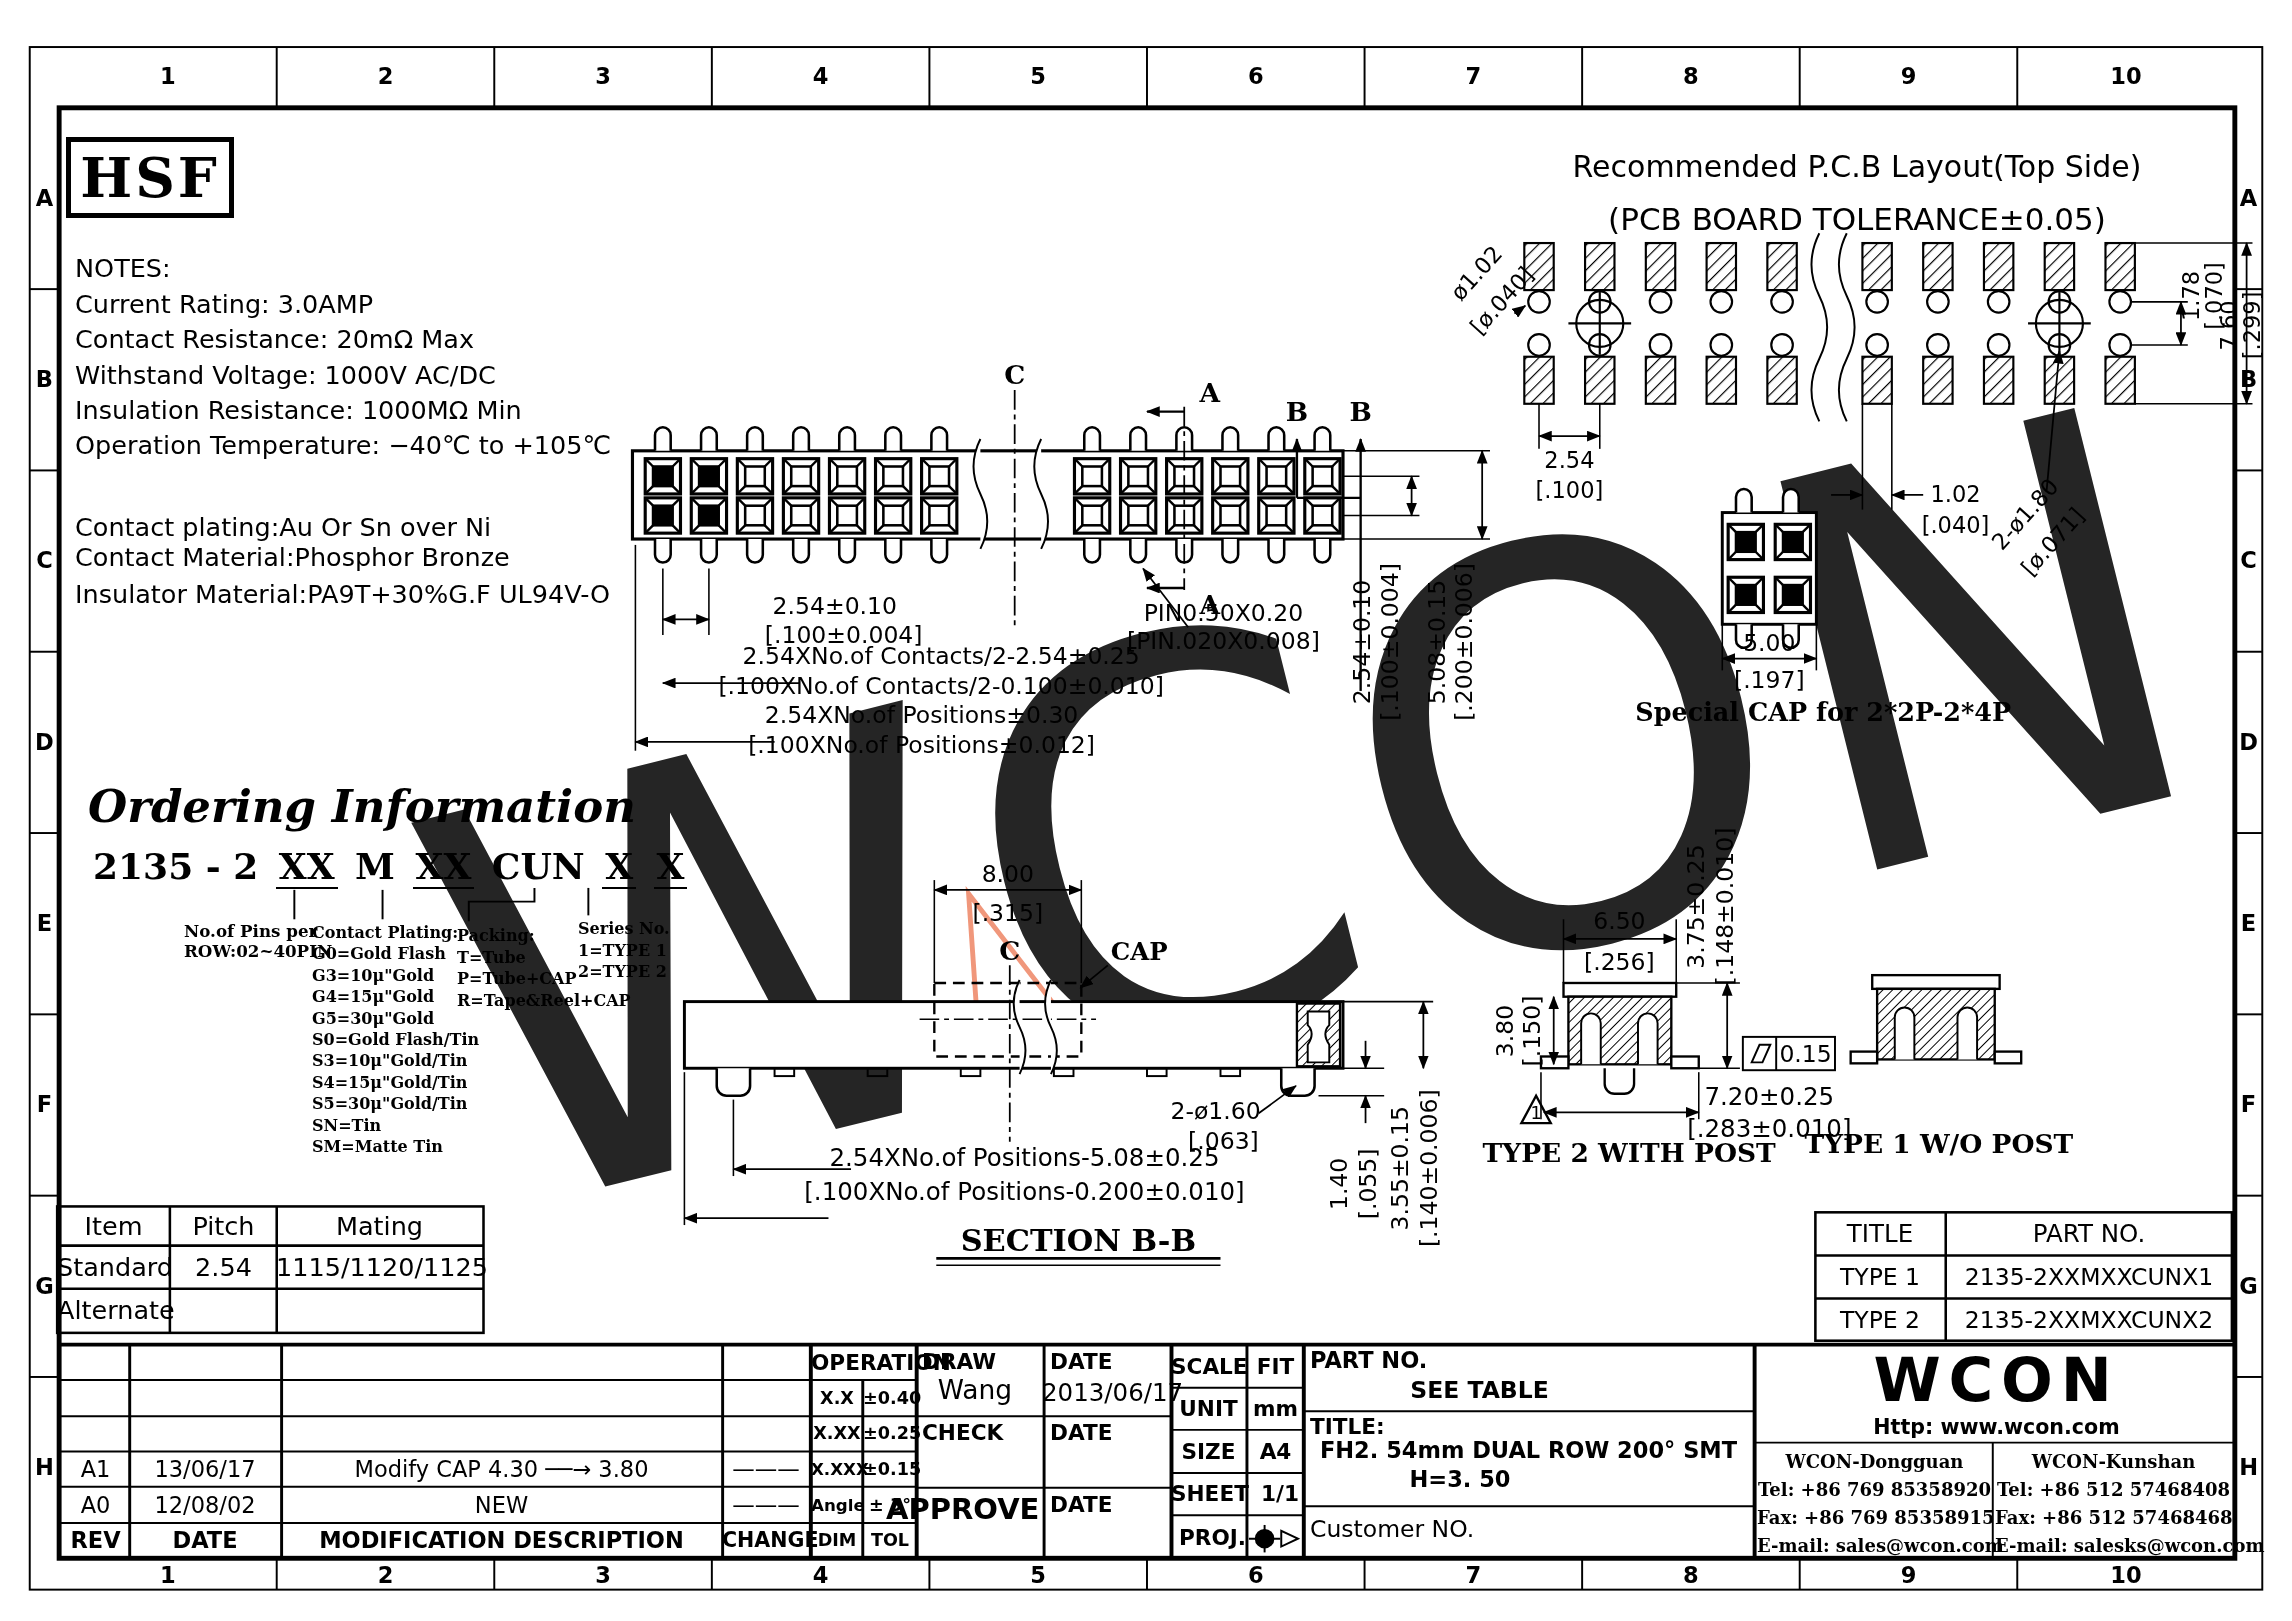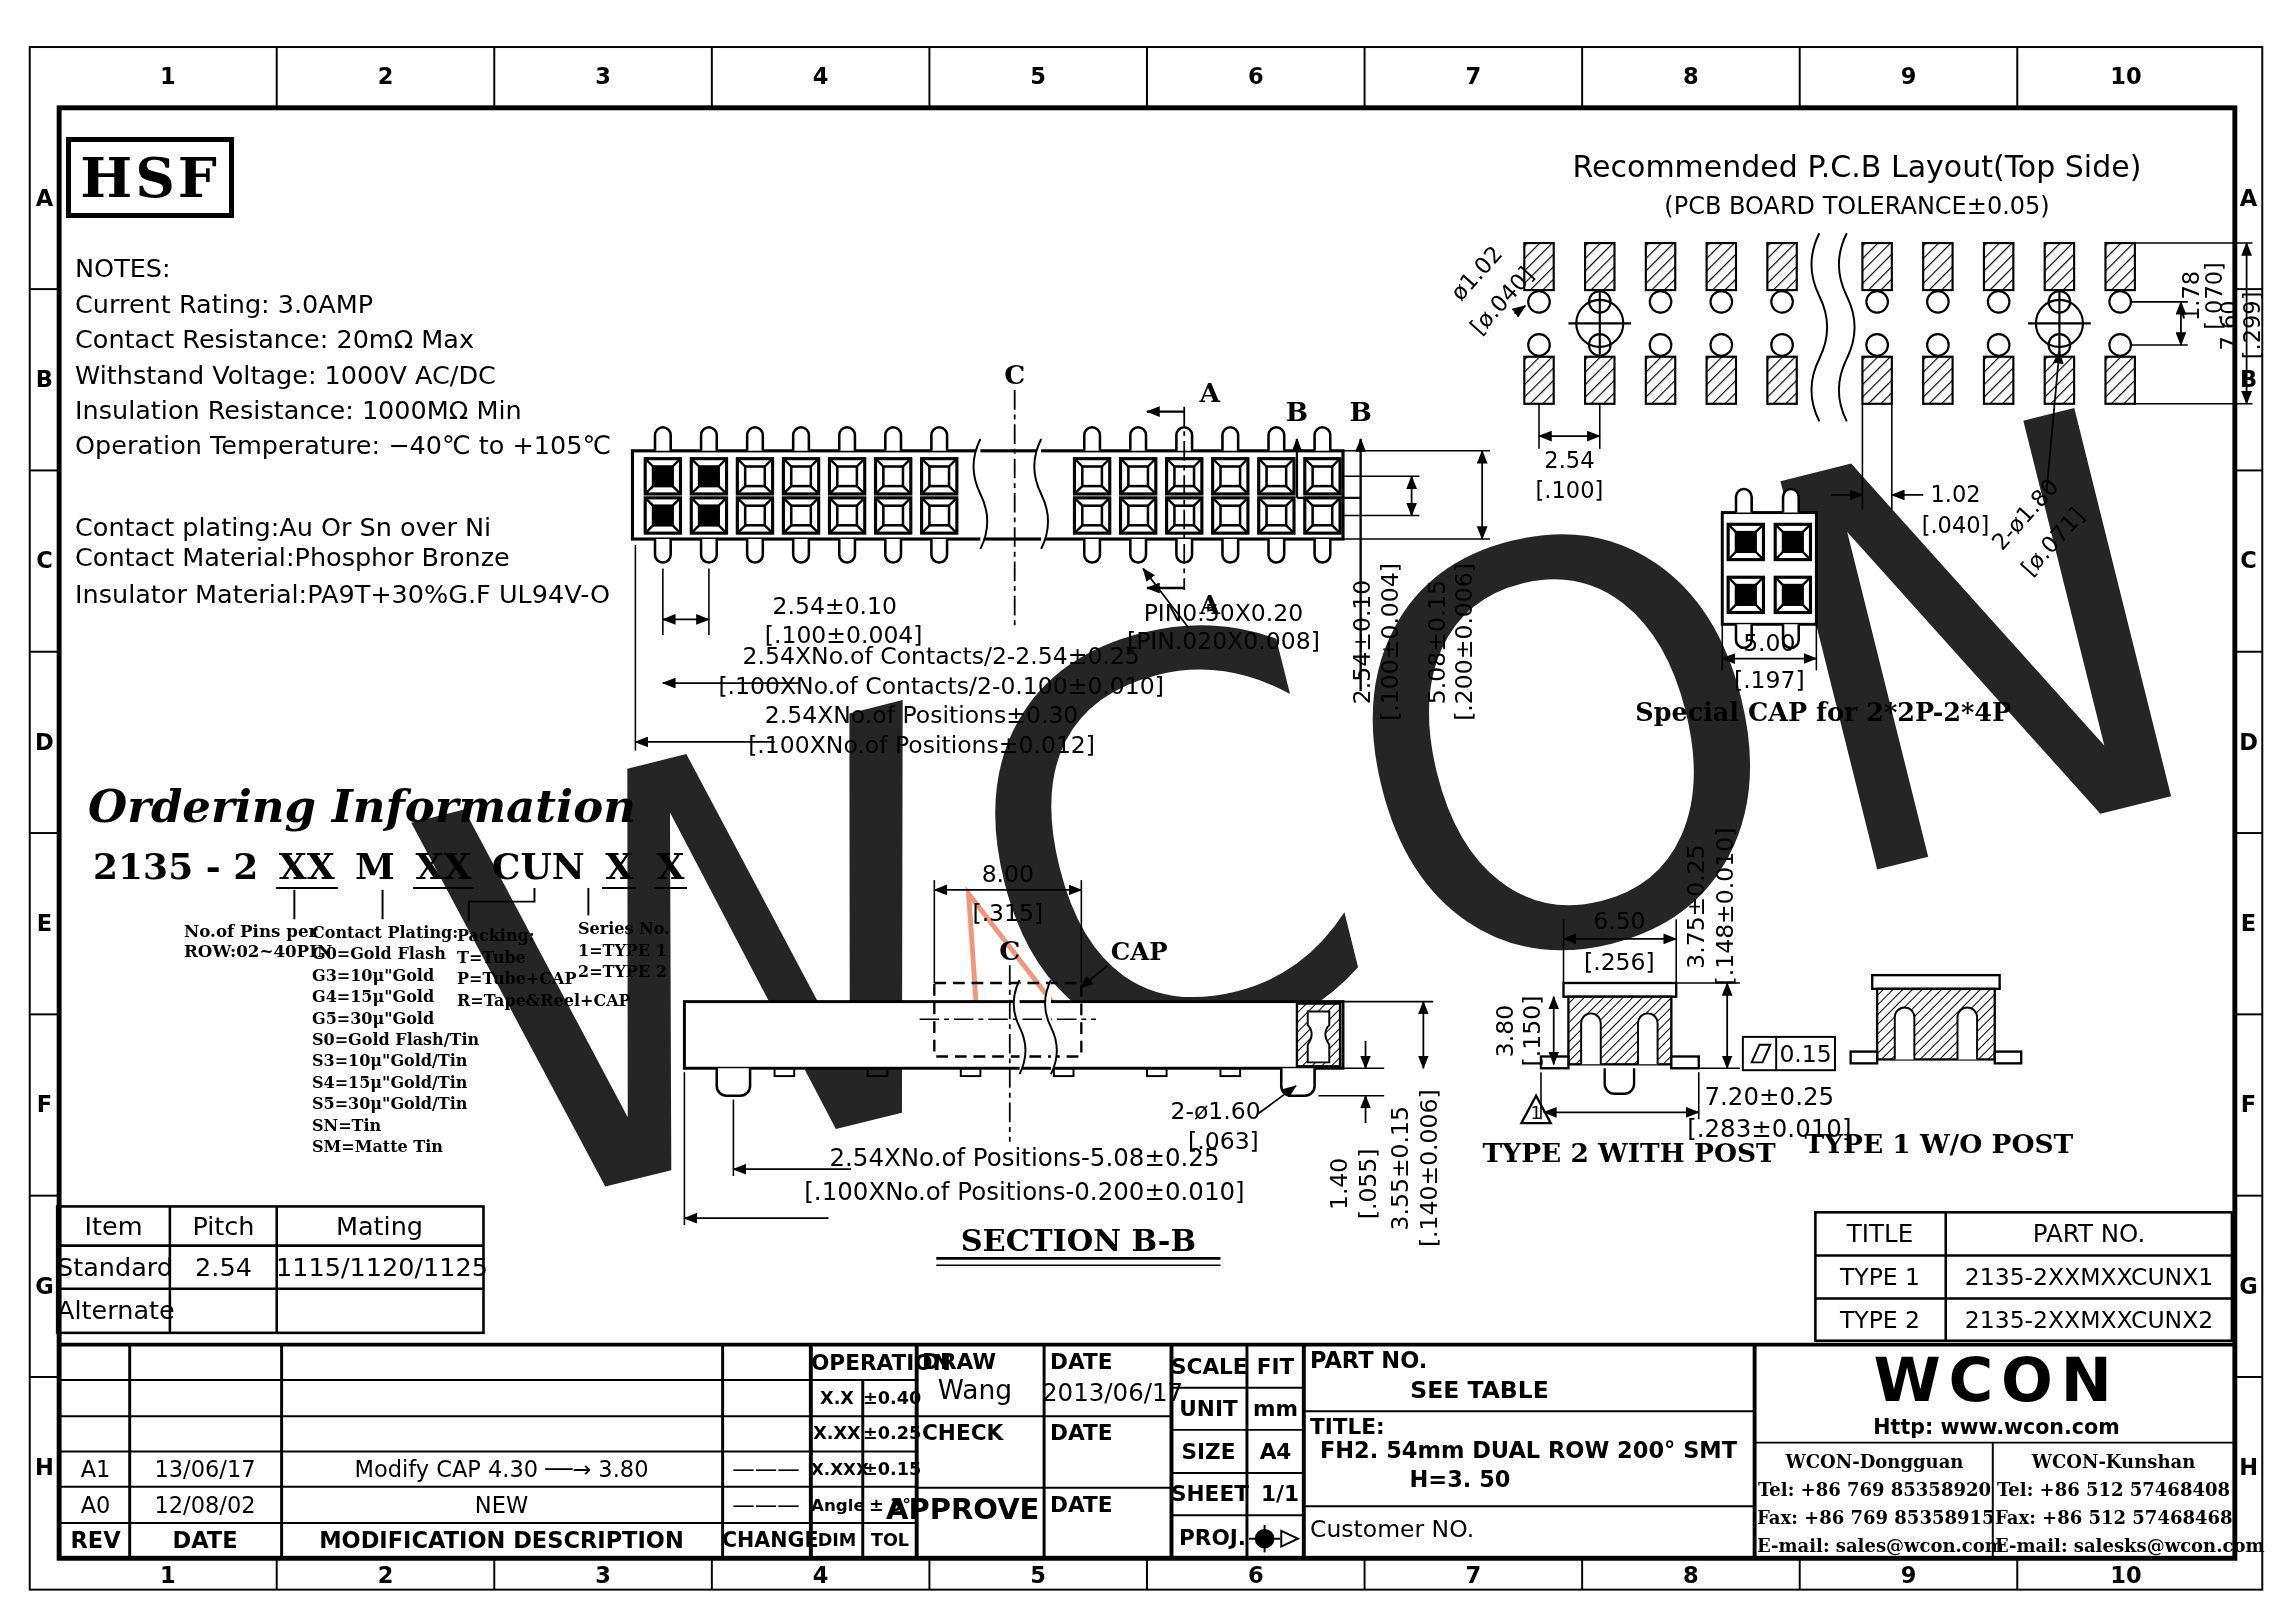--- a/index.html
+++ b/index.html
@@ -567,21 +567,21 @@
 </div>
 
 <div class="abs ser b col" style="left:578px;top:918px;font-size:16px;line-height:21.6px">
   <div>Series No.</div>
   <div>1=TYPE 1</div>
   <div>2=TYPE 2</div>
 </div>
 
 <div class="abs ctr" style="left:1514px;top:149px;width:686px">
   <div style="font-size:30px">Recommended P.C.B Layout(Top Side)</div>
-  <div style="font-size:24px;margin-top:8px">(PCB BOARD TOLERANCE±0.05)</div>
+  <div style="font-size:31px;margin-top:17px">(PCB BOARD TOLERANCE±0.05)</div>
 </div>
 
 <div class="abs ctr" style="left:57px;top:1207px;width:113px;line-height:39px;font-size:25.5px">Item</div>
 <div class="abs ctr" style="left:170px;top:1207px;width:107px;line-height:39px;font-size:25.5px">Pitch</div>
 <div class="abs ctr" style="left:276px;top:1207px;width:207px;line-height:39px;font-size:25.5px">Mating</div>
 <div class="abs ctr" style="left:57px;top:1246px;width:113px;line-height:43px;font-size:25.5px">Standard</div>
 <div class="abs ctr" style="left:170px;top:1246px;width:107px;line-height:43px;font-size:25.5px">2.54</div>
 <div class="abs ctr" style="left:276px;top:1246px;width:207px;line-height:43px;font-size:25.5px">1115/1120/1125</div>
 <div class="abs ctr" style="left:57px;top:1289px;width:113px;line-height:43px;font-size:25.5px">Alternate</div>
 <div class="abs ctr" style="left:170px;top:1289px;width:107px;line-height:43px;font-size:25.5px"></div>

